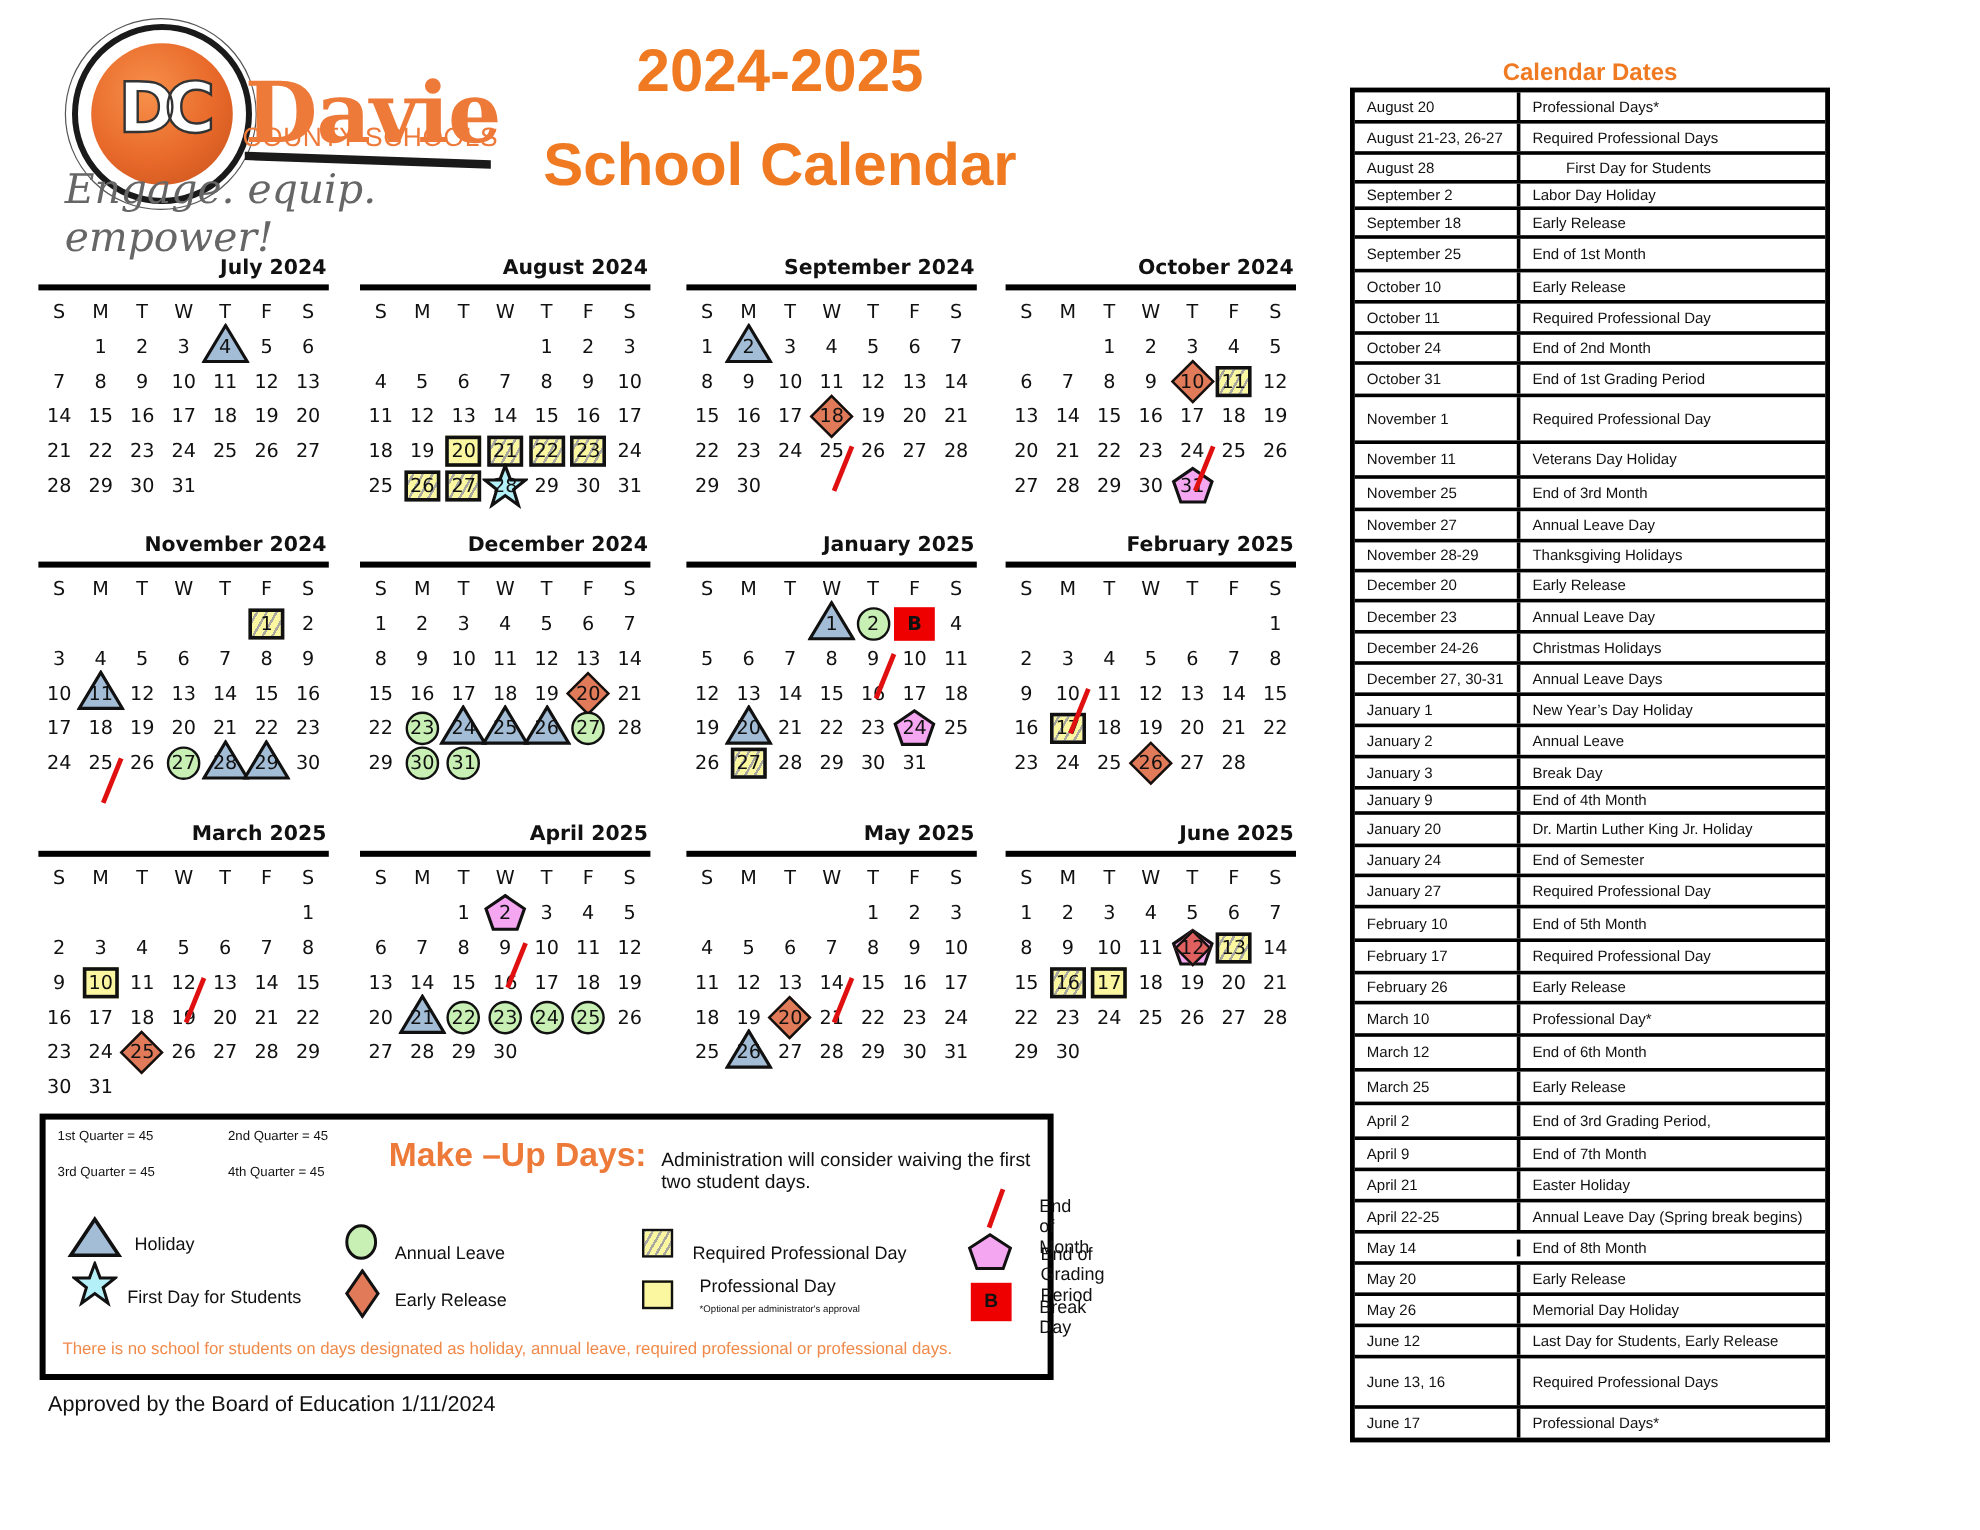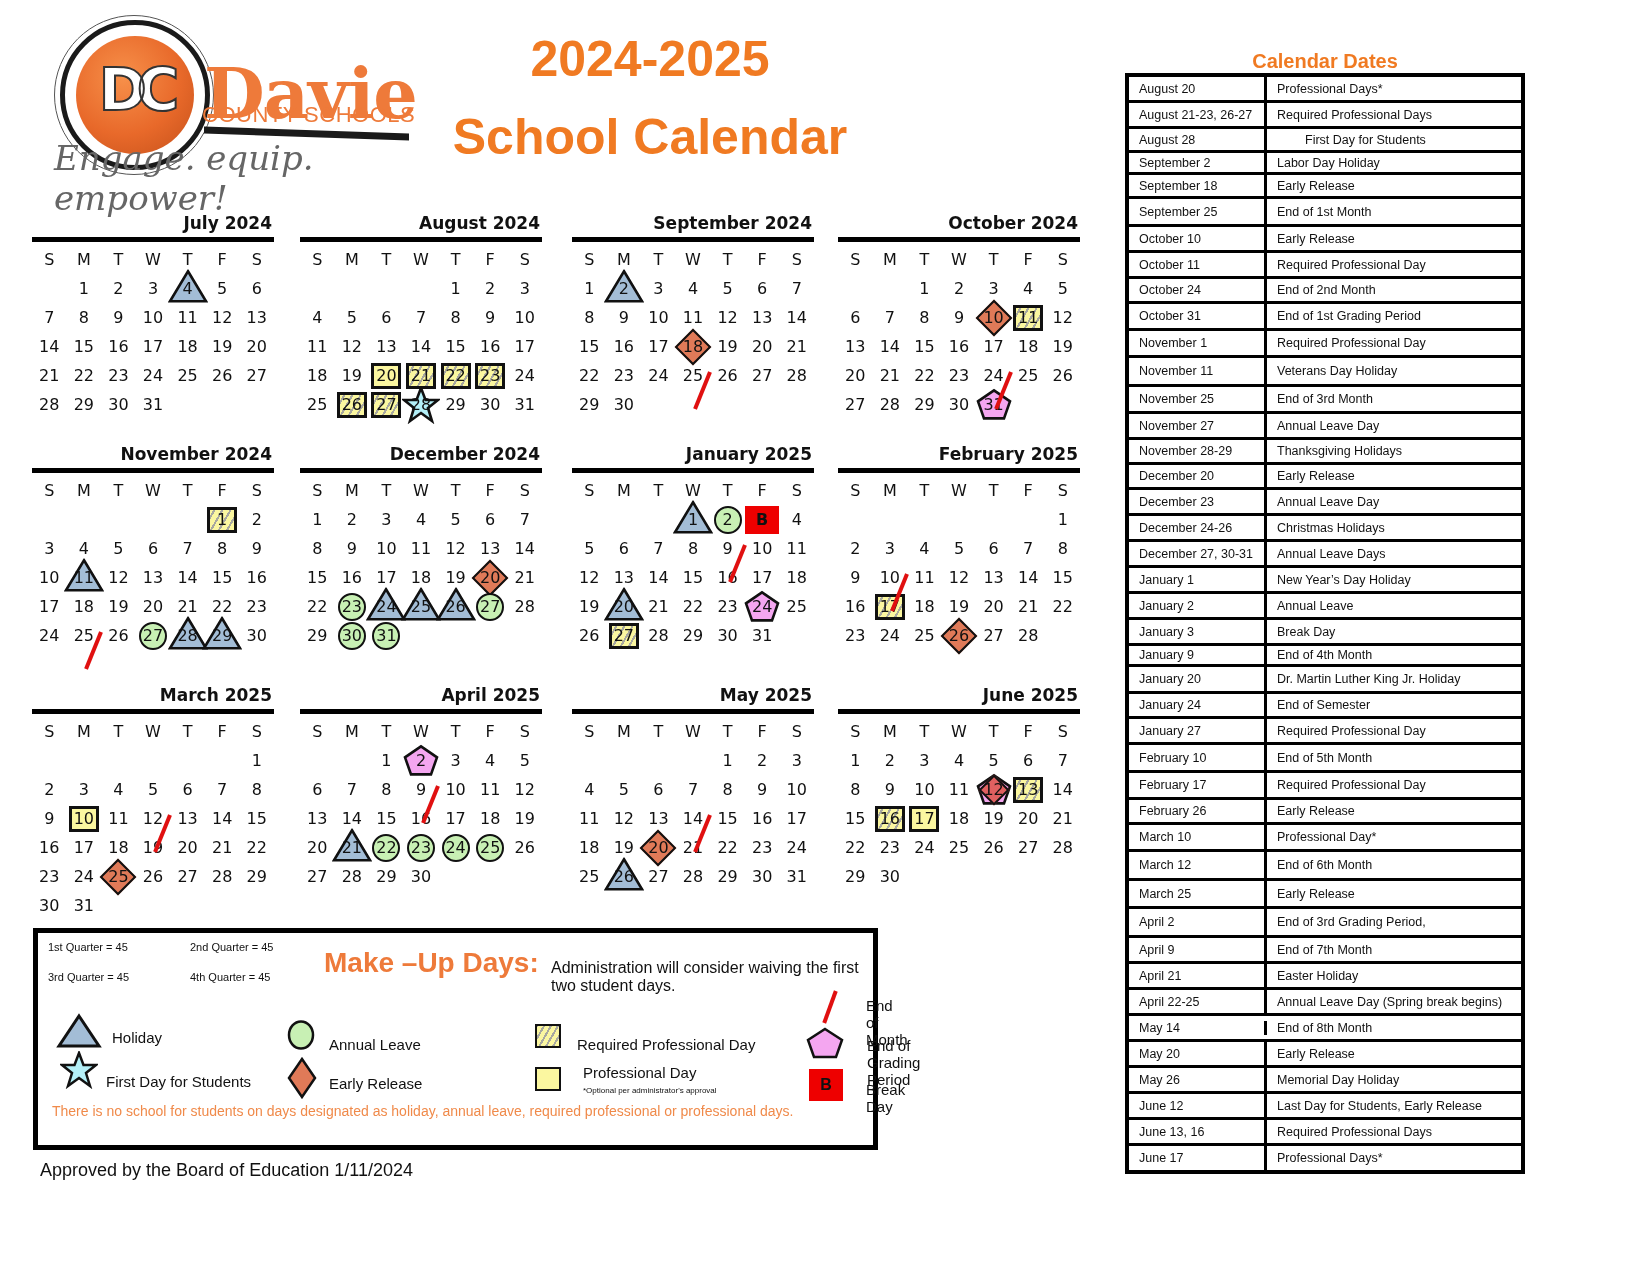--- a/index.html
+++ b/index.html
@@ -45,21 +45,21 @@
   .eom { position: absolute; z-index: 3; width: 4px; height: 40px; background: #e01010; left: 100%; top: 50%; transform: translate(-2px, -4px) rotate(22deg); transform-origin: top center; }
 
   
   .legend { position: absolute; left: 33px; top: 928px; width: 845px; height: 222px; border: 5px solid #000; }
   .quarters { position: absolute; font-family: "Liberation Sans", sans-serif; font-size: 11px; }
   .makeup-title { position: absolute; left: 286px; top: 14px; font-family: "Liberation Sans", sans-serif; font-weight: bold; font-size: 28px; color: #ee7a3a; }
   .makeup-text { position: absolute; left: 513px; top: 26px; font-family: "Liberation Sans", sans-serif; font-size: 16px; }
   .lg-label { position: absolute; font-family: "Liberation Sans", sans-serif; font-size: 15px; }
   .lg-note { position: absolute; font-family: "Liberation Sans", sans-serif; font-size: 8px; }
   .lg-shape { position: absolute; }
-  .nonote { position: absolute; left: 14px; top: 170px; font-family: "Liberation Sans", sans-serif; font-size: 14px; color: #f08a4a; }
+  .nonote { position: absolute; left: 14px; top: 182px; font-family: "Liberation Sans", sans-serif; font-size: 14px; color: #f08a4a; }
 
   .approved { position: absolute; left: 40px; top: 1160px; font-family: "Liberation Sans", sans-serif; font-size: 18px; }
 
   
   .dates-title { position: absolute; left: 1125px; top: 50px; width: 400px; text-align: center; font-family: "Liberation Sans", sans-serif; font-weight: bold; font-size: 20px; color: #f07a22; }
   .dates { position: absolute; left: 1125px; top: 73px; width: 400px; border: 4px solid #000; }
   .drow { display: flex; border-bottom: 3px solid #000; font-family: "Liberation Sans", sans-serif; font-size: 12.5px; }
   .drow:last-child { border-bottom: none; }
   .dcell { padding-left: 10px; display: flex; align-items: center; overflow: hidden; white-space: nowrap; }
   .dcell.d { width: 138px; border-right: 3px solid #000; }
@@ -1722,21 +1722,21 @@
       <div class="dcell e">Required Professional Day</div>
     </div>
     <div class="drow" style="height: 25px;">
       <div class="dcell d">October 24</div>
       <div class="dcell e">End of 2nd Month</div>
     </div>
     <div class="drow" style="height: 27px;">
       <div class="dcell d">October 31</div>
       <div class="dcell e">End of 1st Grading Period</div>
     </div>
-    <div class="drow" style="height: 27px; justify-content: center;">
+    <div class="drow" style="height: 39px; justify-content: center;">
       <div class="dcell d">November 1</div>
       <div class="dcell e">Required Professional Day</div>
     </div>
     <div class="drow" style="height: 29px;">
       <div class="dcell d">November 11</div>
       <div class="dcell e">Veterans Day Holiday</div>
     </div>
     <div class="drow" style="height: 27px;">
       <div class="dcell d">November 25</div>
       <div class="dcell e">End of 3rd Month</div>
@@ -1842,21 +1842,21 @@
       <div class="dcell e">Early Release</div>
     </div>
     <div class="drow" style="height: 26px;">
       <div class="dcell d">May 26</div>
       <div class="dcell e">Memorial Day Holiday</div>
     </div>
     <div class="drow" style="height: 26px;">
       <div class="dcell d">June 12</div>
       <div class="dcell e">Last Day for Students, Early Release</div>
     </div>
-    <div class="drow" style="height: 26px; text-align: right;">
+    <div class="drow" style="height: 42px; text-align: right;">
       <div class="dcell d">June 13, 16</div>
       <div class="dcell e">Required Professional Days</div>
     </div>
     <div class="drow" style="height: 24px;">
       <div class="dcell d">June 17</div>
       <div class="dcell e">Professional Days*</div>
     </div>
   </div>
 
 </body></html>

